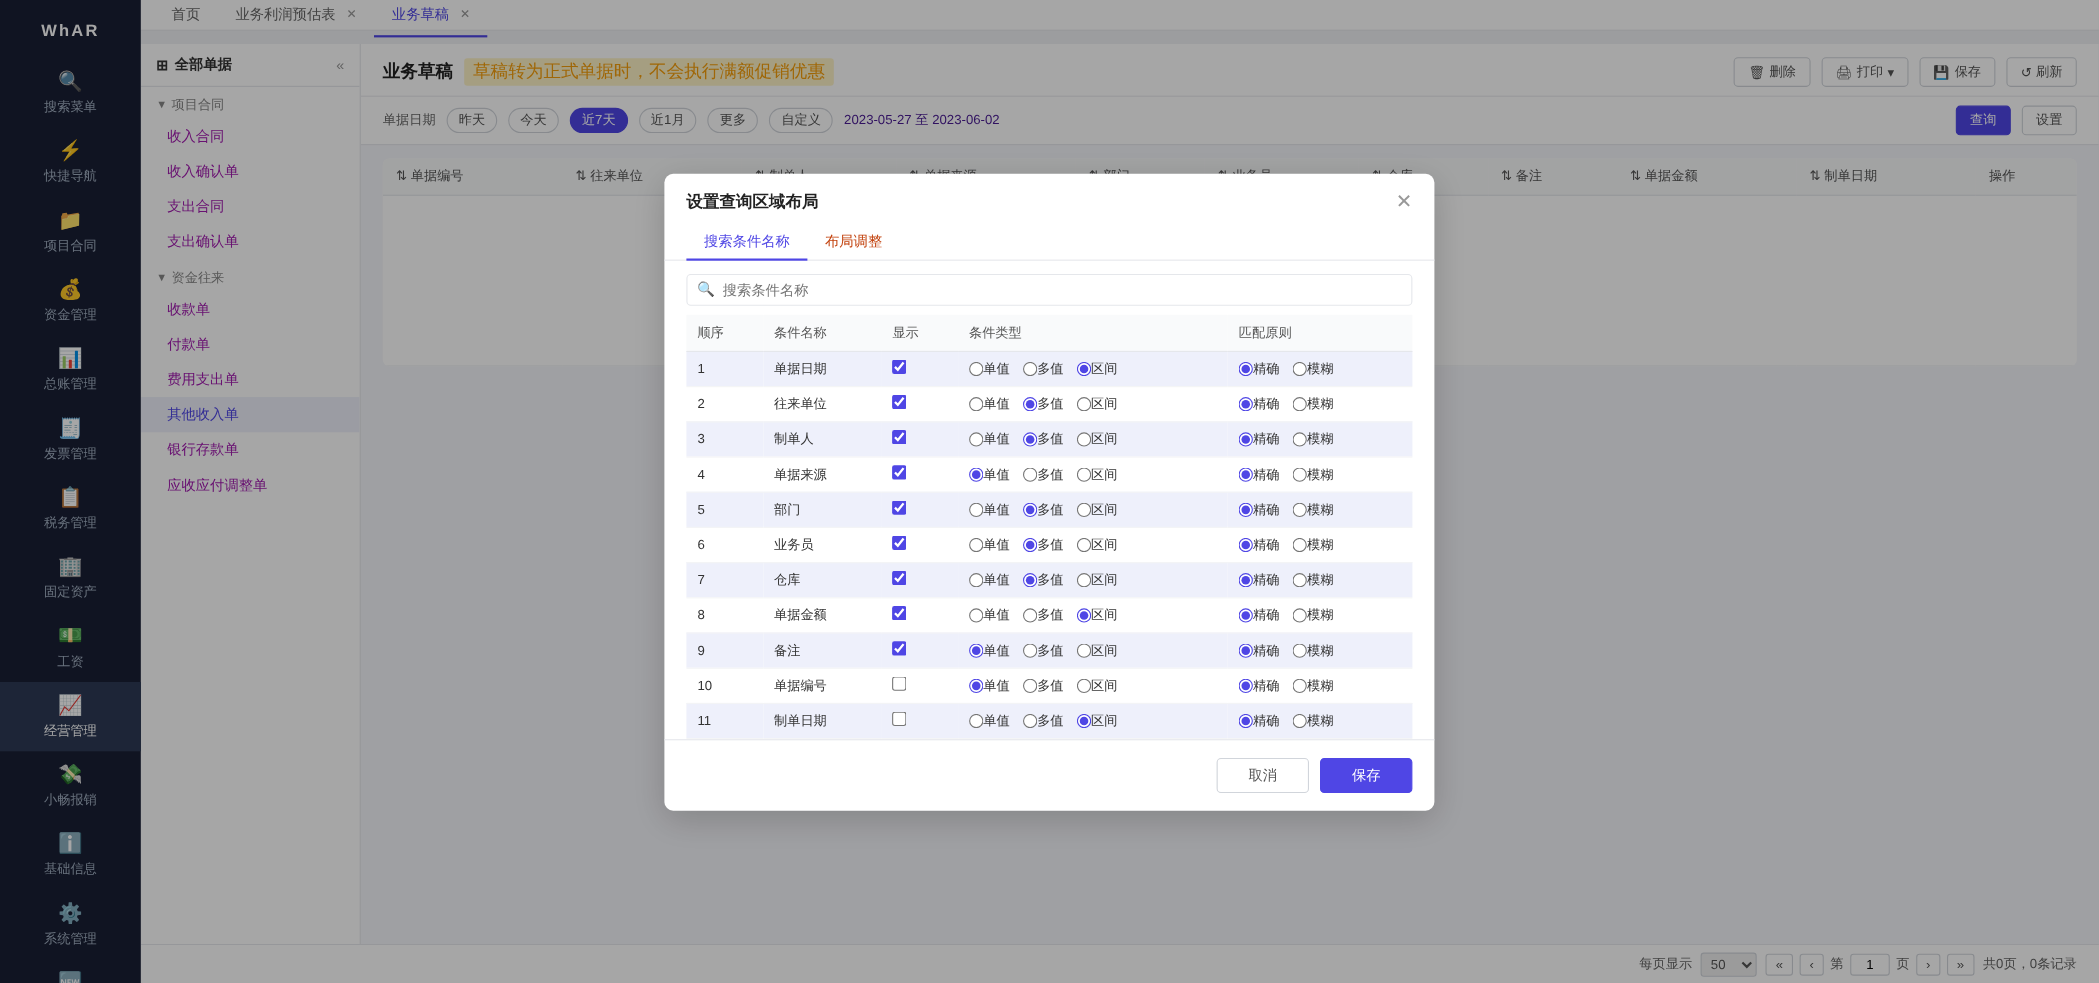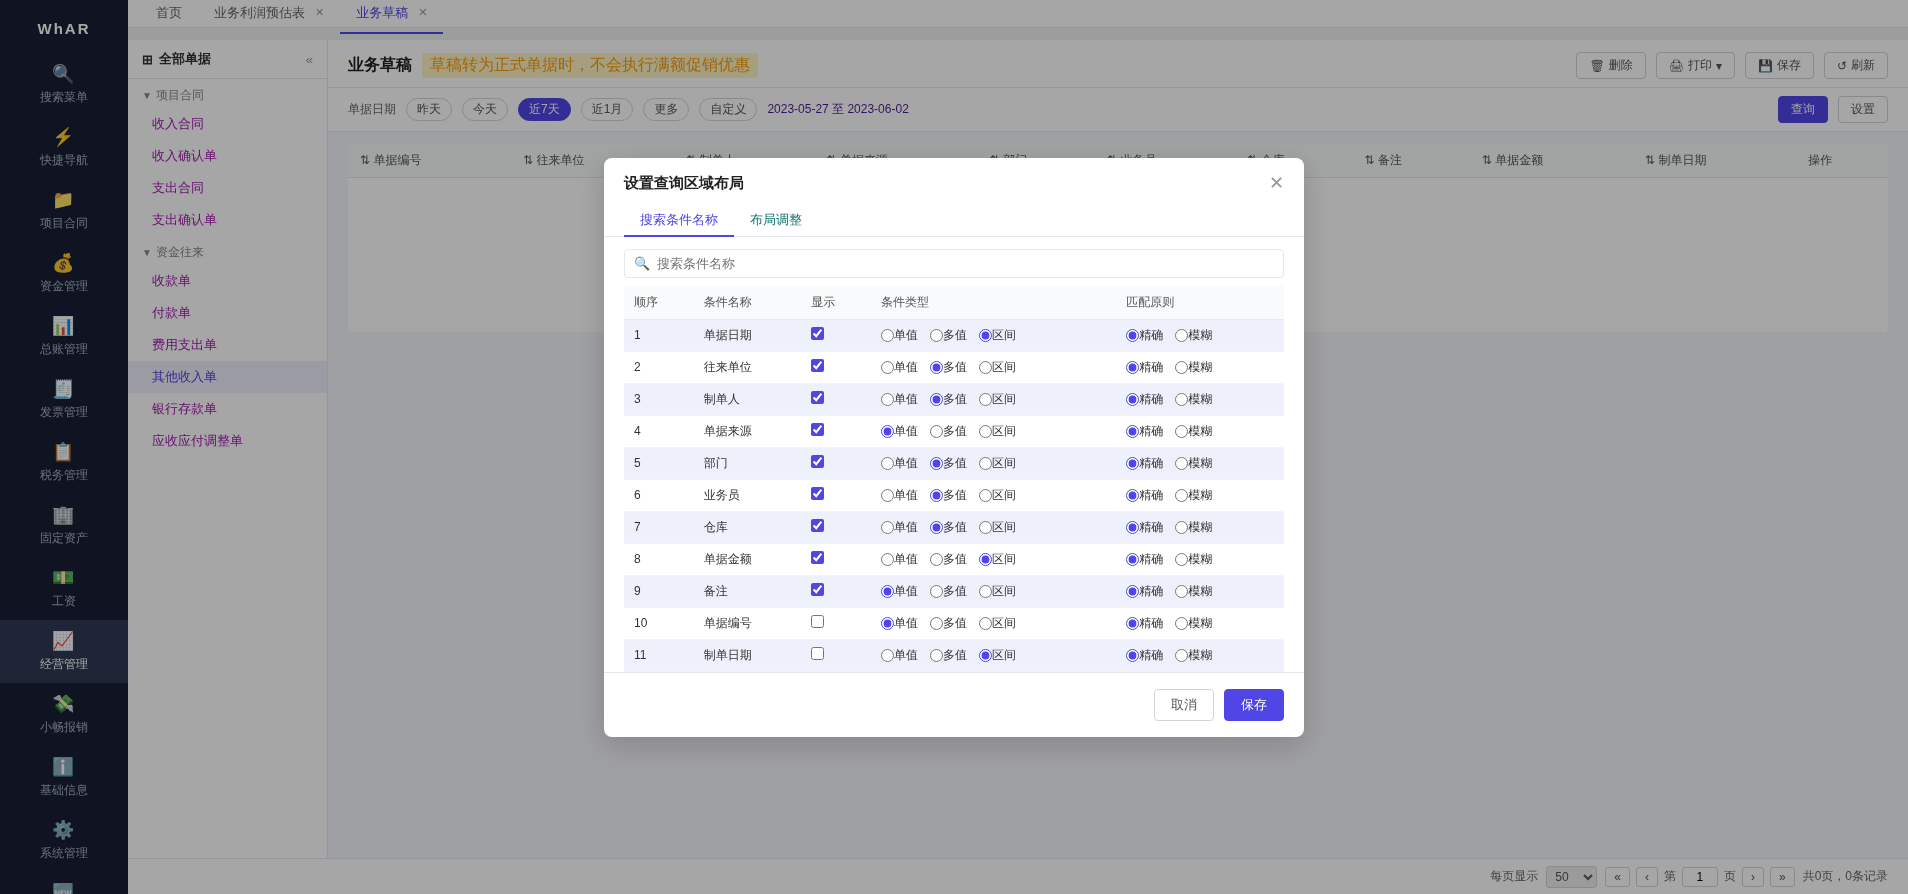--- a/index.html
+++ b/index.html
@@ -43,29 +43,29 @@
 
     
     .overlay { position: fixed; inset: 0; background: rgba(0,0,0,0.35); z-index: 100; display: flex; align-items: center; justify-content: center; }
 
     
     .modal { background: #fff; border-radius: 8px; width: 700px; max-height: 620px; display: flex; flex-direction: column; box-shadow: 0 8px 32px rgba(0,0,0,0.18); }
     .modal-header { display: flex; align-items: center; justify-content: space-between; padding: 16px 20px 0; }
     .modal-title { font-size: 15px; font-weight: 600; color: #222; }
     .modal-close { font-size: 18px; color: #999; cursor: pointer; line-height: 1; }
     .modal-tabs { display: flex; gap: 0; padding: 12px 20px 0; border-bottom: 1px solid #e5e7eb; }
-    .modal-tab { padding: 6px 16px; font-size: 13px; color: #0f766e; cursor: pointer; border-bottom: 2px solid transparent; margin-bottom: -1px; }
+    .modal-tab { padding: 6px 16px; font-size: 13px; color: #c2410c; cursor: pointer; border-bottom: 2px solid transparent; margin-bottom: -1px; }
     .modal-tab.active { color: #4f46e5; border-bottom: 2px solid #4f46e5; font-weight: 500; }
     .modal-search { padding: 12px 20px 8px; }
     .modal-search-input { width: 100%; border: 1px solid #e5e7eb; border-radius: 4px; padding: 6px 12px 6px 32px; font-size: 13px; color: #333; outline: none; background: #fff; }
     .modal-search-wrap { position: relative; }
     .modal-search-icon { position: absolute; left: 10px; top: 50%; transform: translateY(-50%); color: #aaa; font-size: 13px; }
     .modal-body { flex: 1; overflow-y: auto; padding: 0 20px; }
     .modal-footer { padding: 16px 20px; display: flex; justify-content: flex-end; gap: 10px; border-top: 1px solid #e5e7eb; }
-    .modal-footer-btn { padding: 6px 16px; border-radius: 4px; font-size: 13px; cursor: pointer; }
+    .modal-footer-btn { padding: 6px 28px; border-radius: 4px; font-size: 13px; cursor: pointer; }
     .modal-footer-btn.cancel { border: 1px solid #d1d5db; background: #fff; color: #555; }
     .modal-footer-btn.save { background: #4f46e5; color: #fff; border: 1px solid #4f46e5; }
 
     
     .config-table { width: 100%; border-collapse: collapse; }
     .config-table th { background: #f9fafb; padding: 8px 10px; font-size: 12px; color: #555; font-weight: 500; border-bottom: 1px solid #e5e7eb; text-align: left; white-space: nowrap; }
     .config-table td { padding: 7px 10px; font-size: 12px; color: #333; border-bottom: 1px solid #f3f4f6; vertical-align: middle; }
     .config-table tr.highlight td { background: #eef0fb; }
 
     

